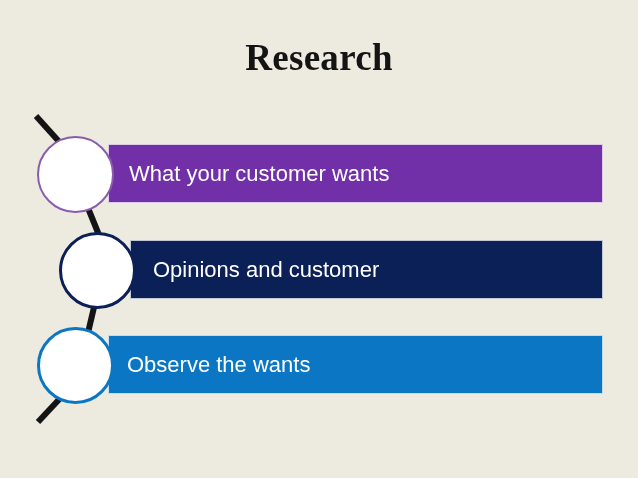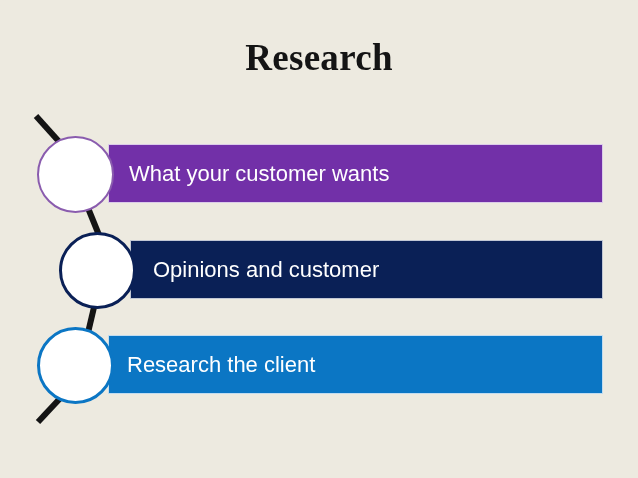--- a/index.html
+++ b/index.html
@@ -89,20 +89,20 @@
 
   <div class="bar" id="bar-1">
     <span class="bar-label">What your customer wants</span>
   </div>
 
   <div class="bar" id="bar-2">
     <span class="bar-label">Opinions and customer</span>
   </div>
 
   <div class="bar" id="bar-3">
-    <span class="bar-label">Research the client</span>
+    <span class="bar-label">Observe the wants</span>
   </div>
 
   <div class="node-circle" id="circle-1"></div>
   <div class="node-circle" id="circle-2"></div>
   <div class="node-circle" id="circle-3"></div>
 
 </div>
 
 </body></html>

